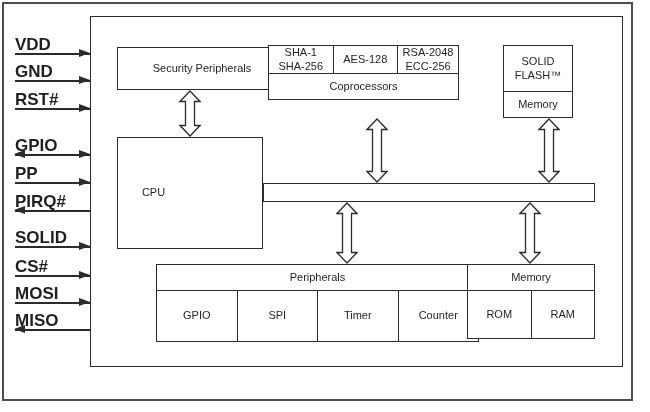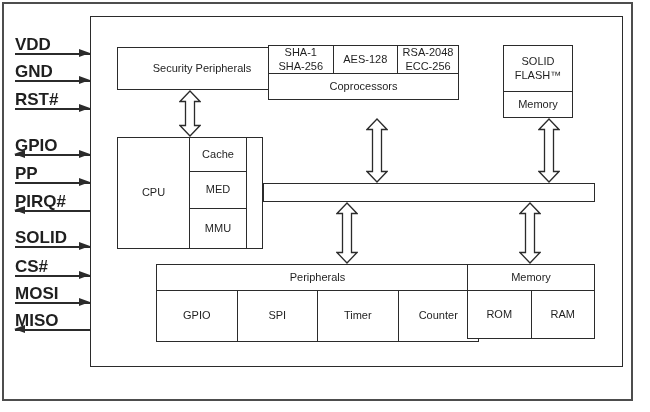--- a/index.html
+++ b/index.html
@@ -195,25 +195,20 @@
   <div class="box sflash col">
     <div class="sflash-title">
       <div>SOLID</div>
       <div>FLASH™</div>
     </div>
     <div class="band center">Memory</div>
   </div>
 
   <div class="box cpu">
     <div class="cpu-label-area center">CPU</div>
-    <div class="cpu-col">
-      <div class="cell center">Cache</div>
-      <div class="cell center" style="height:36px">MED</div>
-      <div class="cell last center">MMU</div>
-    </div>
   </div>
 
   <div class="box bus"></div>
 
   <div class="box periph col">
     <div class="band-bottomless center">Peripherals</div>
     <div class="unit-row">
       <div class="unit">GPIO</div>
       <div class="unit">SPI</div>
       <div class="unit">Timer</div>

